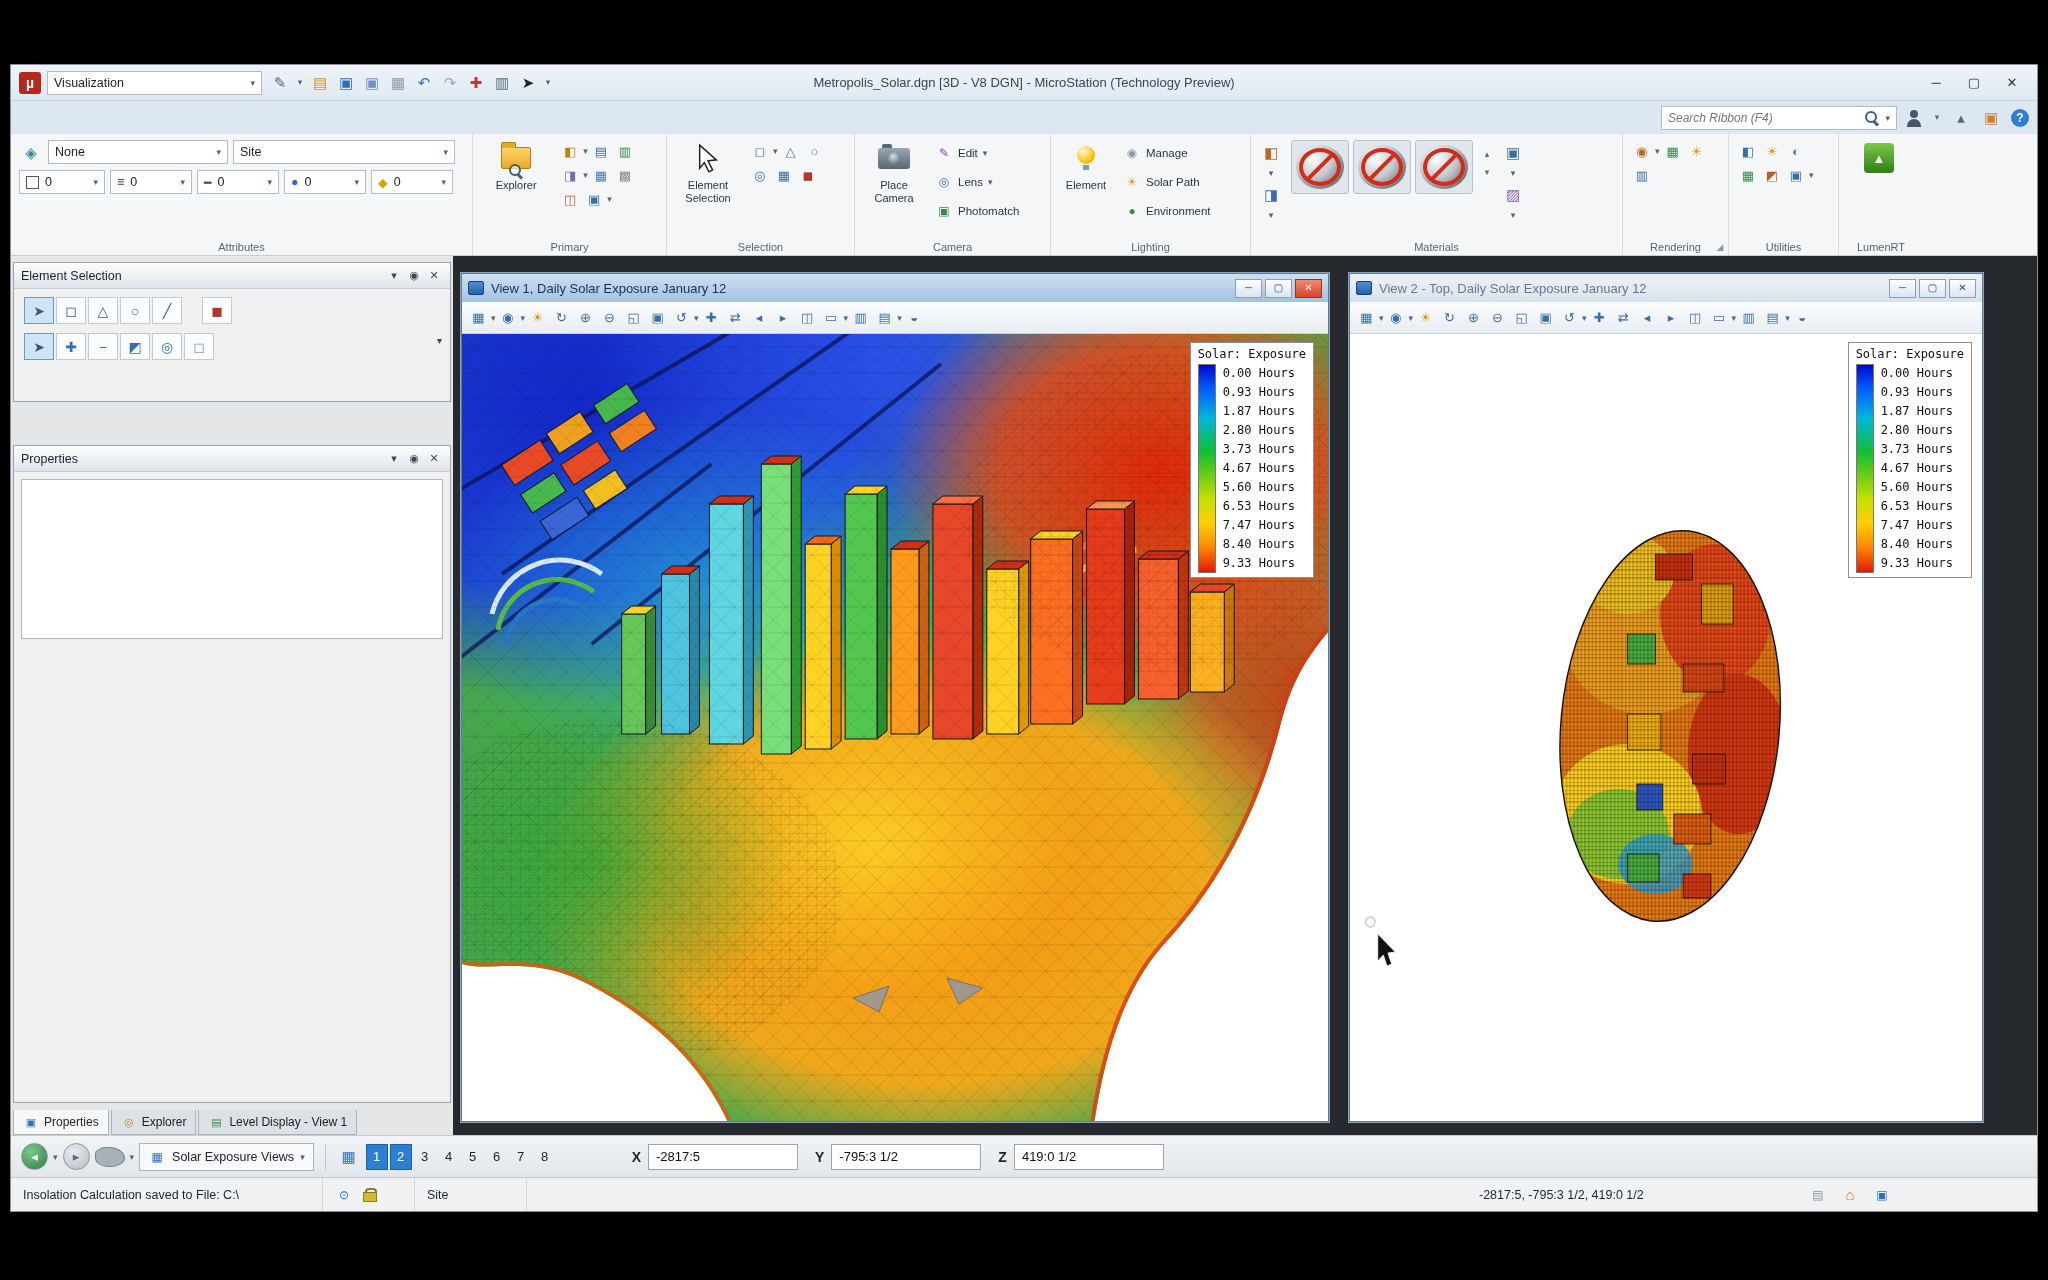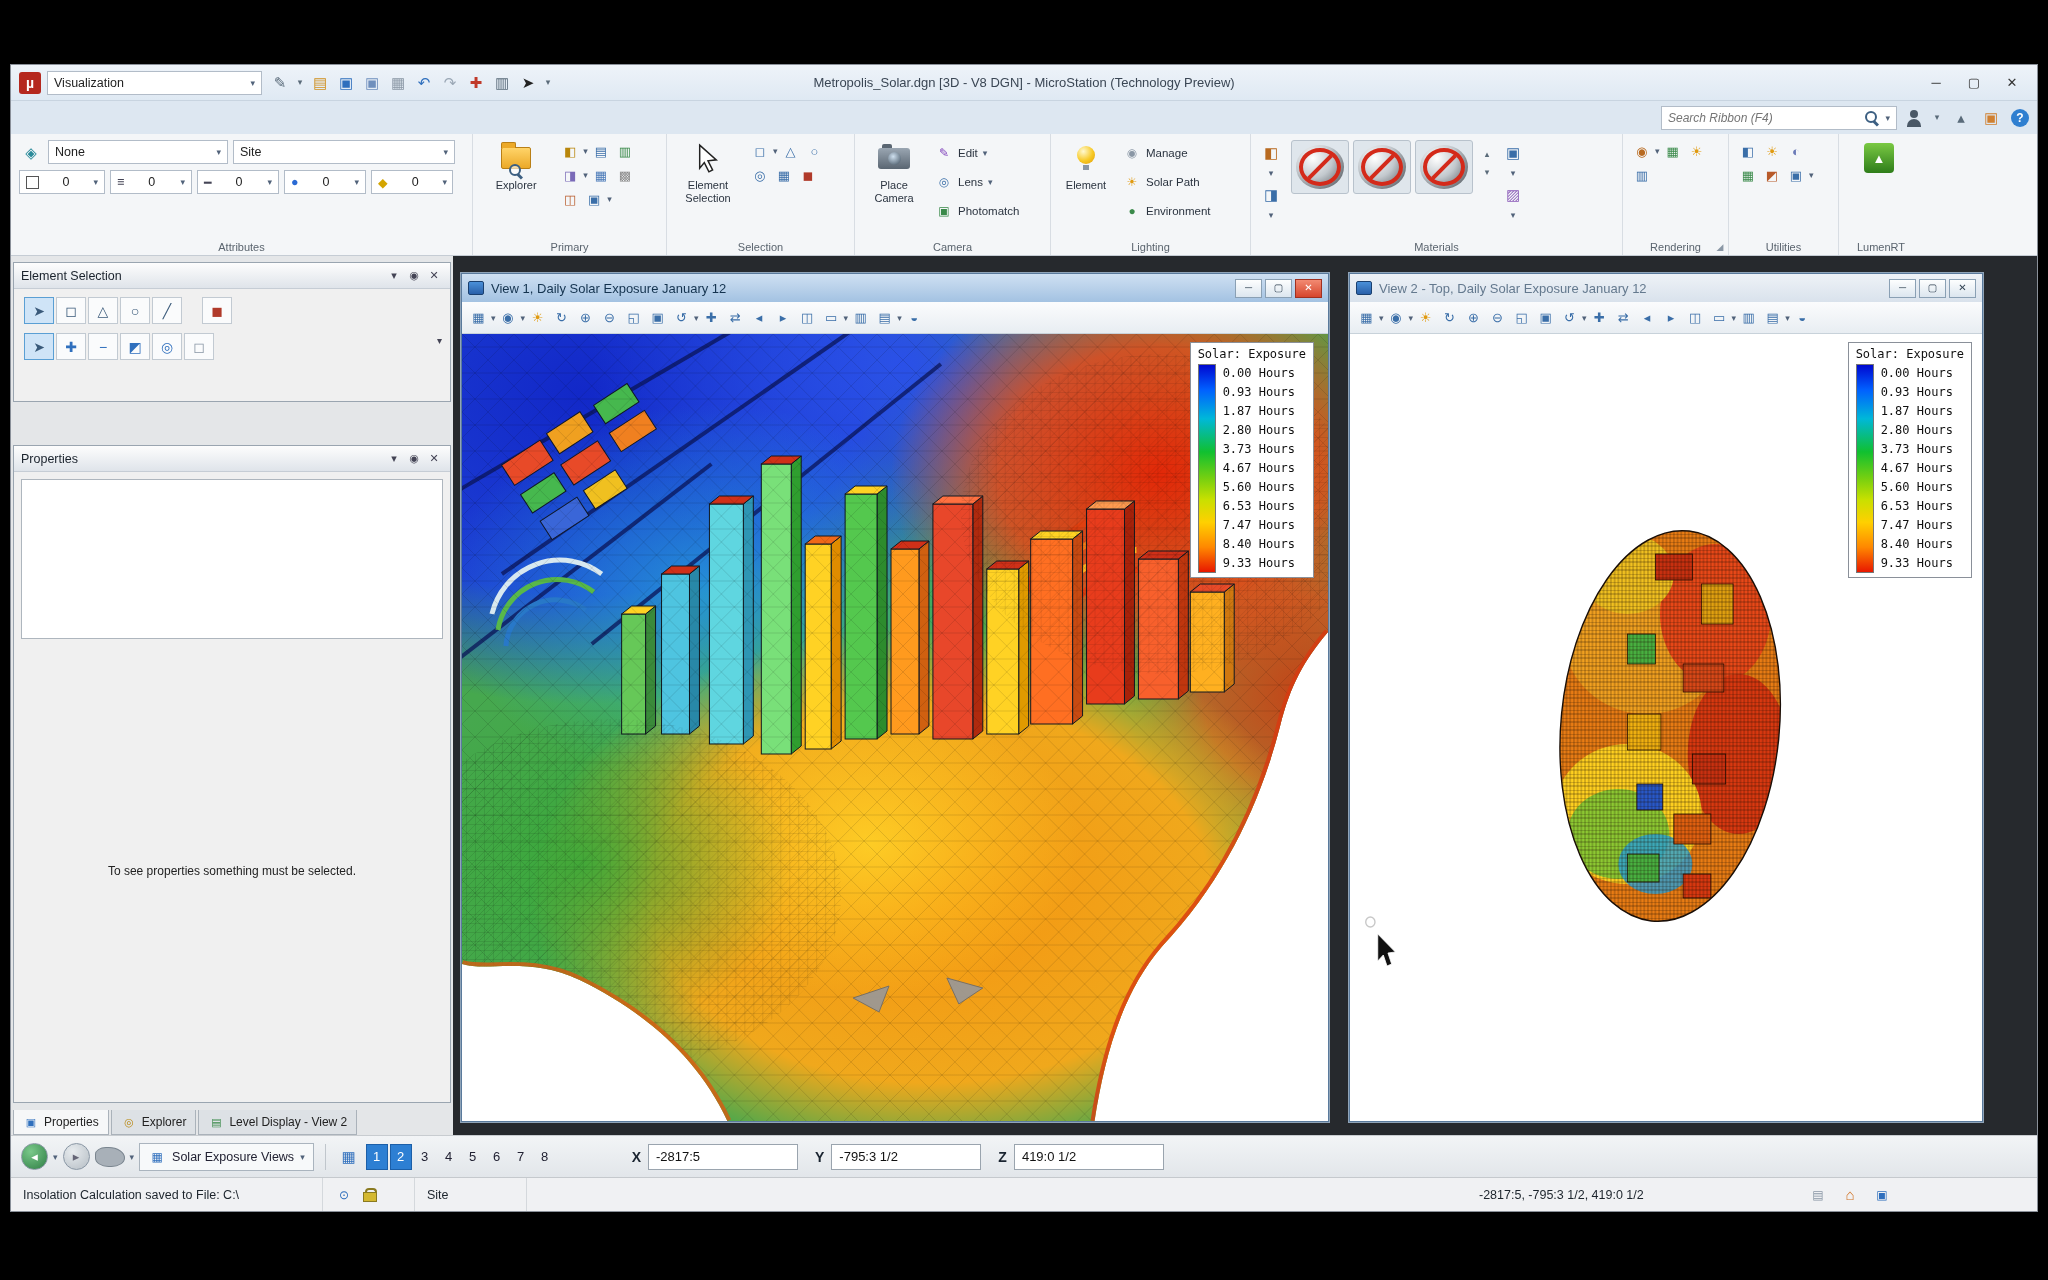--- a/index.html
+++ b/index.html
@@ -4,21 +4,21 @@
 <style>
   *{margin:0;padding:0;box-sizing:border-box}
   html,body{background:#000}
   body{font-family:"Liberation Sans",sans-serif;color:#222}
   .screen{position:relative;width:2048px;height:1280px;background:#000;overflow:hidden}
   .app{position:absolute;left:10px;top:64px;width:2028px;height:1148px;background:#f0f0f0;border:1px solid #8a9099}
 
   
   .titlebar{position:absolute;left:0;top:0;width:100%;height:36px;background:linear-gradient(#eef3f9,#dfe9f3);border-bottom:1px solid #c8d4e0;display:flex;align-items:center;padding:0 8px;gap:6px}
   .logo{width:22px;height:22px;background:#b5281e;border-radius:3px;color:#fff;display:flex;align-items:center;justify-content:center;font-weight:bold;font-size:14px}
-  .combo{display:inline-flex;align-items:center;height:24px;background:#fff;border:1px solid #b2bcc8;font-size:12.5px;padding:0 6px;gap:24px;color:#222}
+  .combo{display:inline-flex;align-items:center;height:24px;background:#fff;border:1px solid #b2bcc8;font-size:12.5px;padding:0 6px;gap:6px;color:#222}
   .combo .dda{margin-left:auto}
   .dda{font-size:9px;color:#51627a;align-self:center}
   .qat{display:flex;align-items:center;gap:2px}
   .mi{display:inline-flex;align-items:center;justify-content:center;width:24px;height:24px;font-size:15px;color:#4a5a6a;line-height:1}
   .mi.sm{width:18px;height:18px;font-size:12px}
   .mi.xs{width:12px;height:12px;font-size:9px}
   .title-text{position:absolute;left:0;right:0;text-align:center;font-size:13px;color:#3a4654;pointer-events:none}
   .winctrl{margin-left:auto;display:flex;gap:4px;z-index:2}
   .winctrl .mi{width:34px;height:24px;font-size:13px;color:#333}
 
@@ -448,35 +448,34 @@
         <div class="panel" style="top:189px;height:658px">
           <div class="ptitle">
             <span>Properties</span>
             <span class="pticons">
                 <span class="mi">▾</span>
                 <span class="mi">◉</span>
                 <span class="mi">✕</span>
               </span>
           </div>
           <div class="props-box"></div>
-          <div class="props-empty">To see properties something must be selected.</div>
         </div>
 
         <div class="doctabs">
             <div class="doctab active">
               <span class="mi sm" style="color: rgb(47, 111, 189);">▣</span>
               <span>Properties</span>
             </div>
             <div class="doctab">
               <span class="mi sm" style="color: rgb(184, 134, 11);">◎</span>
               <span>Explorer</span>
             </div>
             <div class="doctab">
               <span class="mi sm" style="color: rgb(58, 138, 74);">▤</span>
-              <span>Level Display - View 2</span>
+              <span>Level Display - View 1</span>
             </div>
           </div>
       </div>
 
       <div class="vwin" style="left:450px;top:17px;width:868px;height:849px">
         <div class="vtitle active">
           <span class="vwinicon"></span>
           <span>View 1, Daily Solar Exposure January 12</span>
           <span class="vbtns">
               <span class="mi">─</span>

